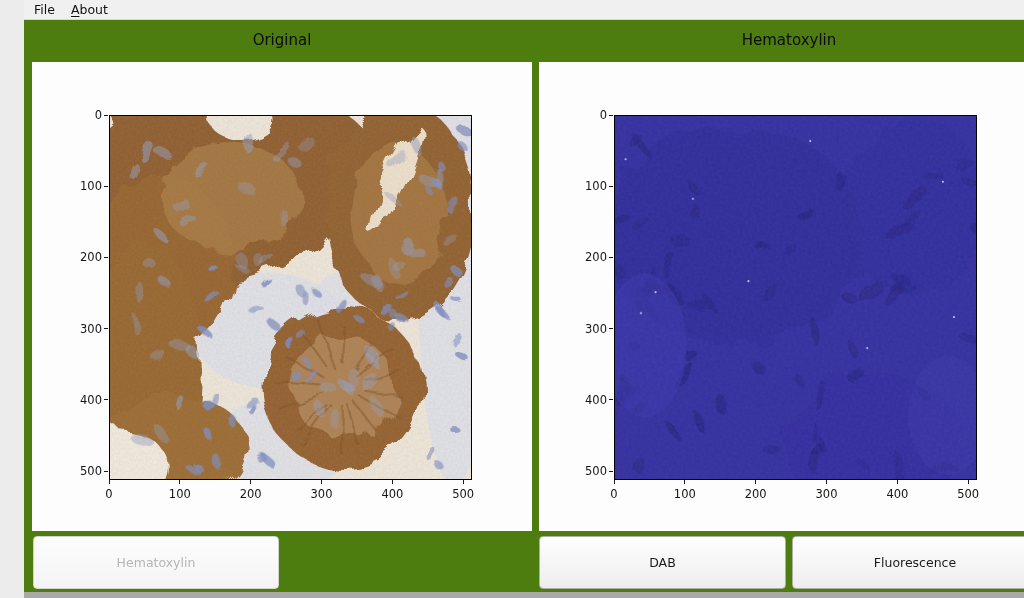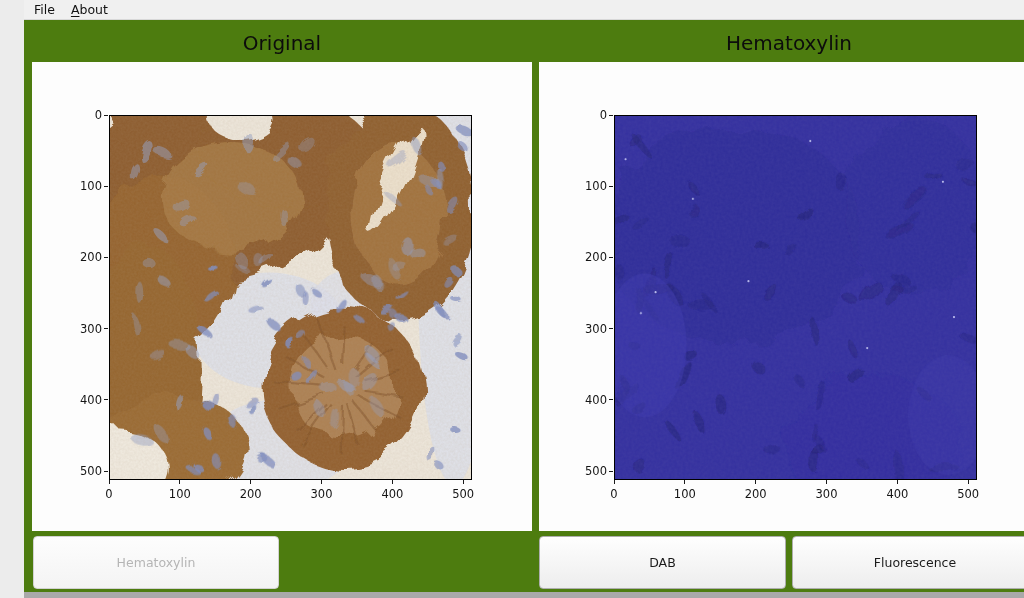--- a/index.html
+++ b/index.html
@@ -3,21 +3,21 @@
 <meta charset="utf-8">
 <style>
   html,body{margin:0;padding:0;background:#ececec;}
   #app{position:relative;width:1024px;height:598px;background:#4d7c0f;overflow:hidden;
        font-family:"DejaVu Sans","Liberation Sans",sans-serif;margin-left:24px;}
   .menubar{position:absolute;left:0;top:0;width:1024px;height:20px;background:#f0f0f0;
            border-bottom:1px solid #d8d8d8;box-sizing:border-box;display:flex;align-items:center;
            padding-left:10px;font-size:12.5px;color:#111;}
   .menu-item{margin-right:16px;cursor:default;}
   .menu-item u{text-decoration:underline;text-underline-offset:2px;}
-  .title{position:absolute;top:31px;width:320px;text-align:center;font-size:20px;color:#0c0c0c;}
+  .title{position:absolute;top:31px;width:320px;text-align:center;font-size:15px;color:#0c0c0c;}
   .t0{left:98px;} .t1{left:605px;}
   .panel{position:absolute;top:62px;height:469px;background:#fdfdfd;}
   .p0{left:8px;width:500px;} .p1{left:515px;width:501px;}
   .plot{position:absolute;border:1px solid #000;box-sizing:border-box;overflow:hidden;background:#fff;}
   #plot0{left:85px;top:115px;width:363px;height:365px;}
   #plot1{left:590px;top:115px;width:363px;height:365px;}
   .plot svg{display:block;width:100%;height:100%;}
   .xtick{position:absolute;width:1px;height:4px;background:#1a1a1a;}
   .ytick{position:absolute;width:4px;height:1px;background:#1a1a1a;}
   .xlab{position:absolute;width:44px;text-align:center;font-size:11.5px;color:#151515;line-height:14px;}

